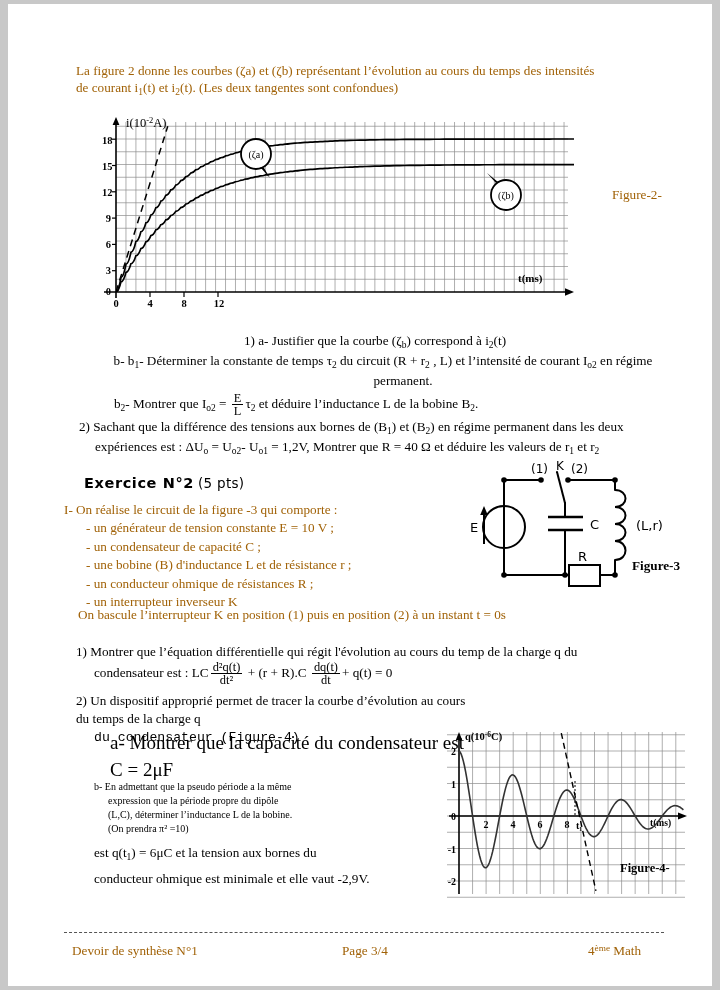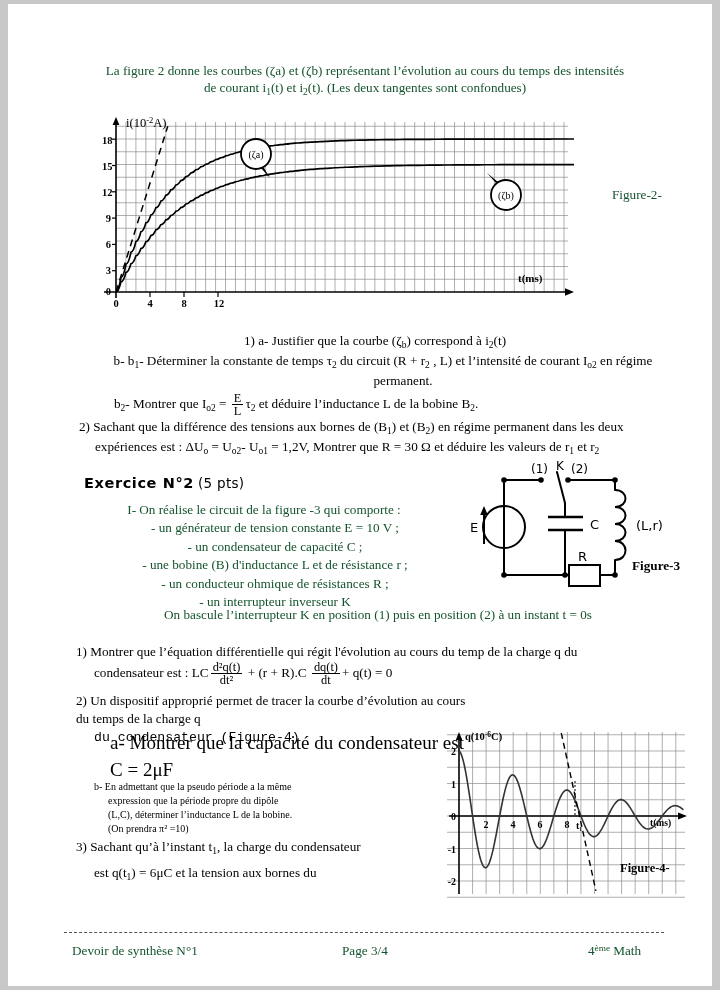--- a/index.html
+++ b/index.html
@@ -8,21 +8,21 @@
     background: #c8c8c8;
     font-family: "Liberation Serif", "DejaVu Serif", serif;
   }
   #page {
     position: absolute;
     left: 8px; top: 4px;
     width: 704px; height: 982px;
     background: #ffffff;
     overflow: hidden;
   }
-  .txt { font-family: "Liberation Serif", serif; font-size: 13.2px; color: #14532d; line-height: 1.32; text-align: center; }
+  .txt { font-family: "Liberation Serif", serif; font-size: 13.2px; color: #a16207; line-height: 1.32; }
   sub { font-size: 0.72em; vertical-align: -0.28em; }
   sup { font-size: 0.70em; vertical-align: 0.45em; }
 
   
   #intro { position: absolute; left: 68px; top: 58px; width: 578px; }
   #intro p { margin: 0; text-indent: 0; }
 
   
   #fig2-wrap { position: absolute; left: 86px; top: 108px; width: 486px; height: 196px; }
   #fig2-svg { display: block; }
@@ -234,21 +234,21 @@
     <div class="l2"><span>b- b</span><sub>1</sub><span>- Déterminer la constante de temps τ</span><sub>2</sub><span> du circuit (R + r</span><sub>2</sub><span> , L) et l’intensité de courant I</span><sub>o2</sub><span> en régime</span></div>
     <div class="l3">permanent.</div>
   </div>
 
   <div id="q1b2" class="qb">
     <span>b</span><sub>2</sub><span>- Montrer que I</span><sub>o2</sub><span> = </span><span class="frac"><span class="num">E</span><span class="den">L</span></span><span>τ</span><sub>2</sub><span> et déduire l’inductance  L de la bobine B</span><sub>2</sub><span>.</span>
   </div>
 
   <div id="q2" class="qb">
     <div><span>2) Sachant que la différence des tensions aux bornes de (B</span><sub>1</sub><span>) et (B</span><sub>2</sub><span>) en régime permanent dans les deux</span></div>
-    <div class="ind"><span>expériences est : ΔU</span><sub>o</sub><span> = U</span><sub>o2</sub><span>- U</span><sub>o1</sub><span> = 1,2V, Montrer que R = 30 Ω et déduire les valeurs de  r</span><sub>1</sub><span> et r</span><sub>2</sub></div>
+    <div class="ind"><span>expériences est : ΔU</span><sub>o</sub><span> = U</span><sub>o2</sub><span>- U</span><sub>o1</sub><span> = 1,2V, Montrer que R = 40 Ω et déduire les valeurs de  r</span><sub>1</sub><span> et r</span><sub>2</sub></div>
   </div>
 
   <div id="ex2">
     <span class="head">Exercice N°2</span>
     <span class="pts">(5 pts)</span>
   </div>
 
   <div id="partI" class="txt">
     <div>I-  On réalise le circuit de la figure -3 qui comporte :</div>
     <div class="bul">- un générateur de tension constante E = 10 V ;</div>
@@ -341,22 +341,22 @@
   <div id="qda" class="qb">a- Montrer que la capacité du condensateur est C = 2μF</div>
 
   <div id="qdb" class="qb">
     <div>b- En admettant que la pseudo période a la même</div>
     <div class="ind">expression que la période  propre du dipôle</div>
     <div class="ind">(L,C), déterminer l’inductance L de la bobine.</div>
     <div class="ind">(On prendra π² =10)</div>
   </div>
 
   <div id="qd3" class="qb">
-    <div><span>3) Sachant qu’à l’instant t</span><sub>1</sub><span>, la charge du condensateur</span></div>
     <div class="ind"><span>est q(t</span><sub>1</sub><span>) = 6μC et la tension aux bornes du</span></div>
+    <div class="ind">conducteur ohmique est minimale et elle vaut -2,9V.</div>
   </div>
 
   <div id="fig4-wrap">
     <svg width="250" height="172" viewBox="0 0 250 172">
       <defs>
           <clipPath id="clip4">
             <rect x="2" y="4" width="246" height="164"></rect>
           </clipPath>
         </defs>
       <g stroke="#8d8d8d" stroke-width="0.7">

